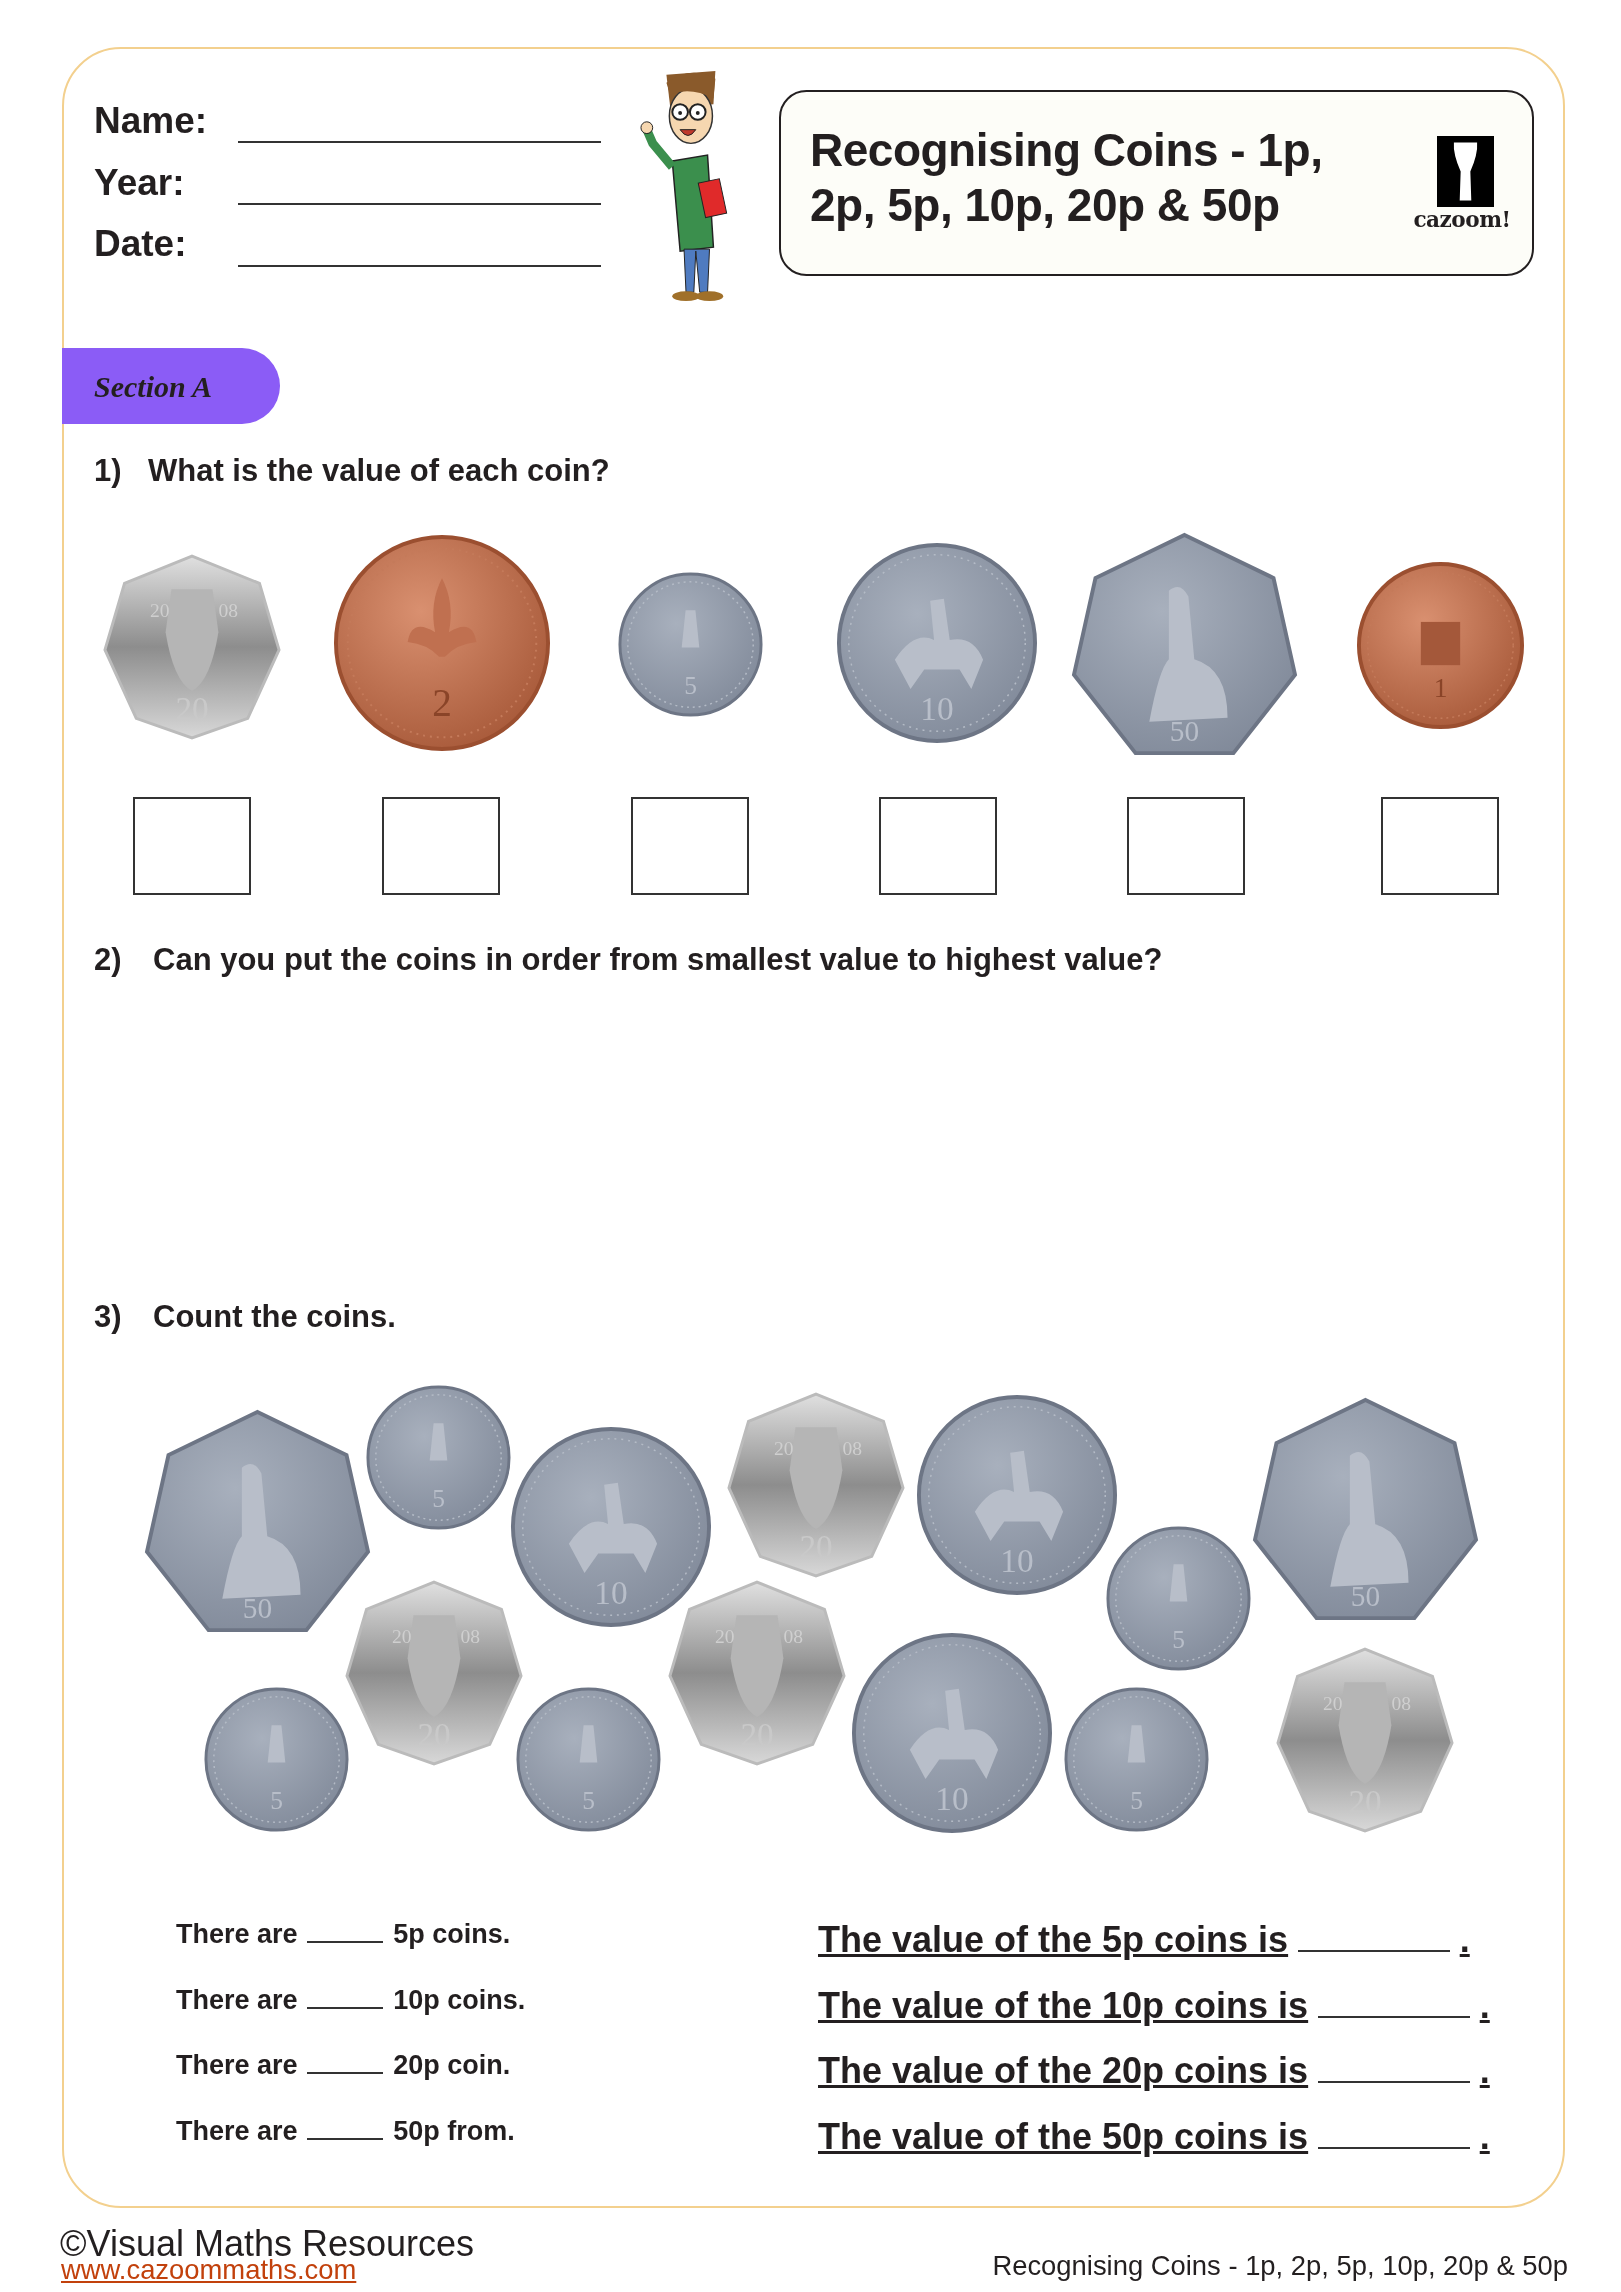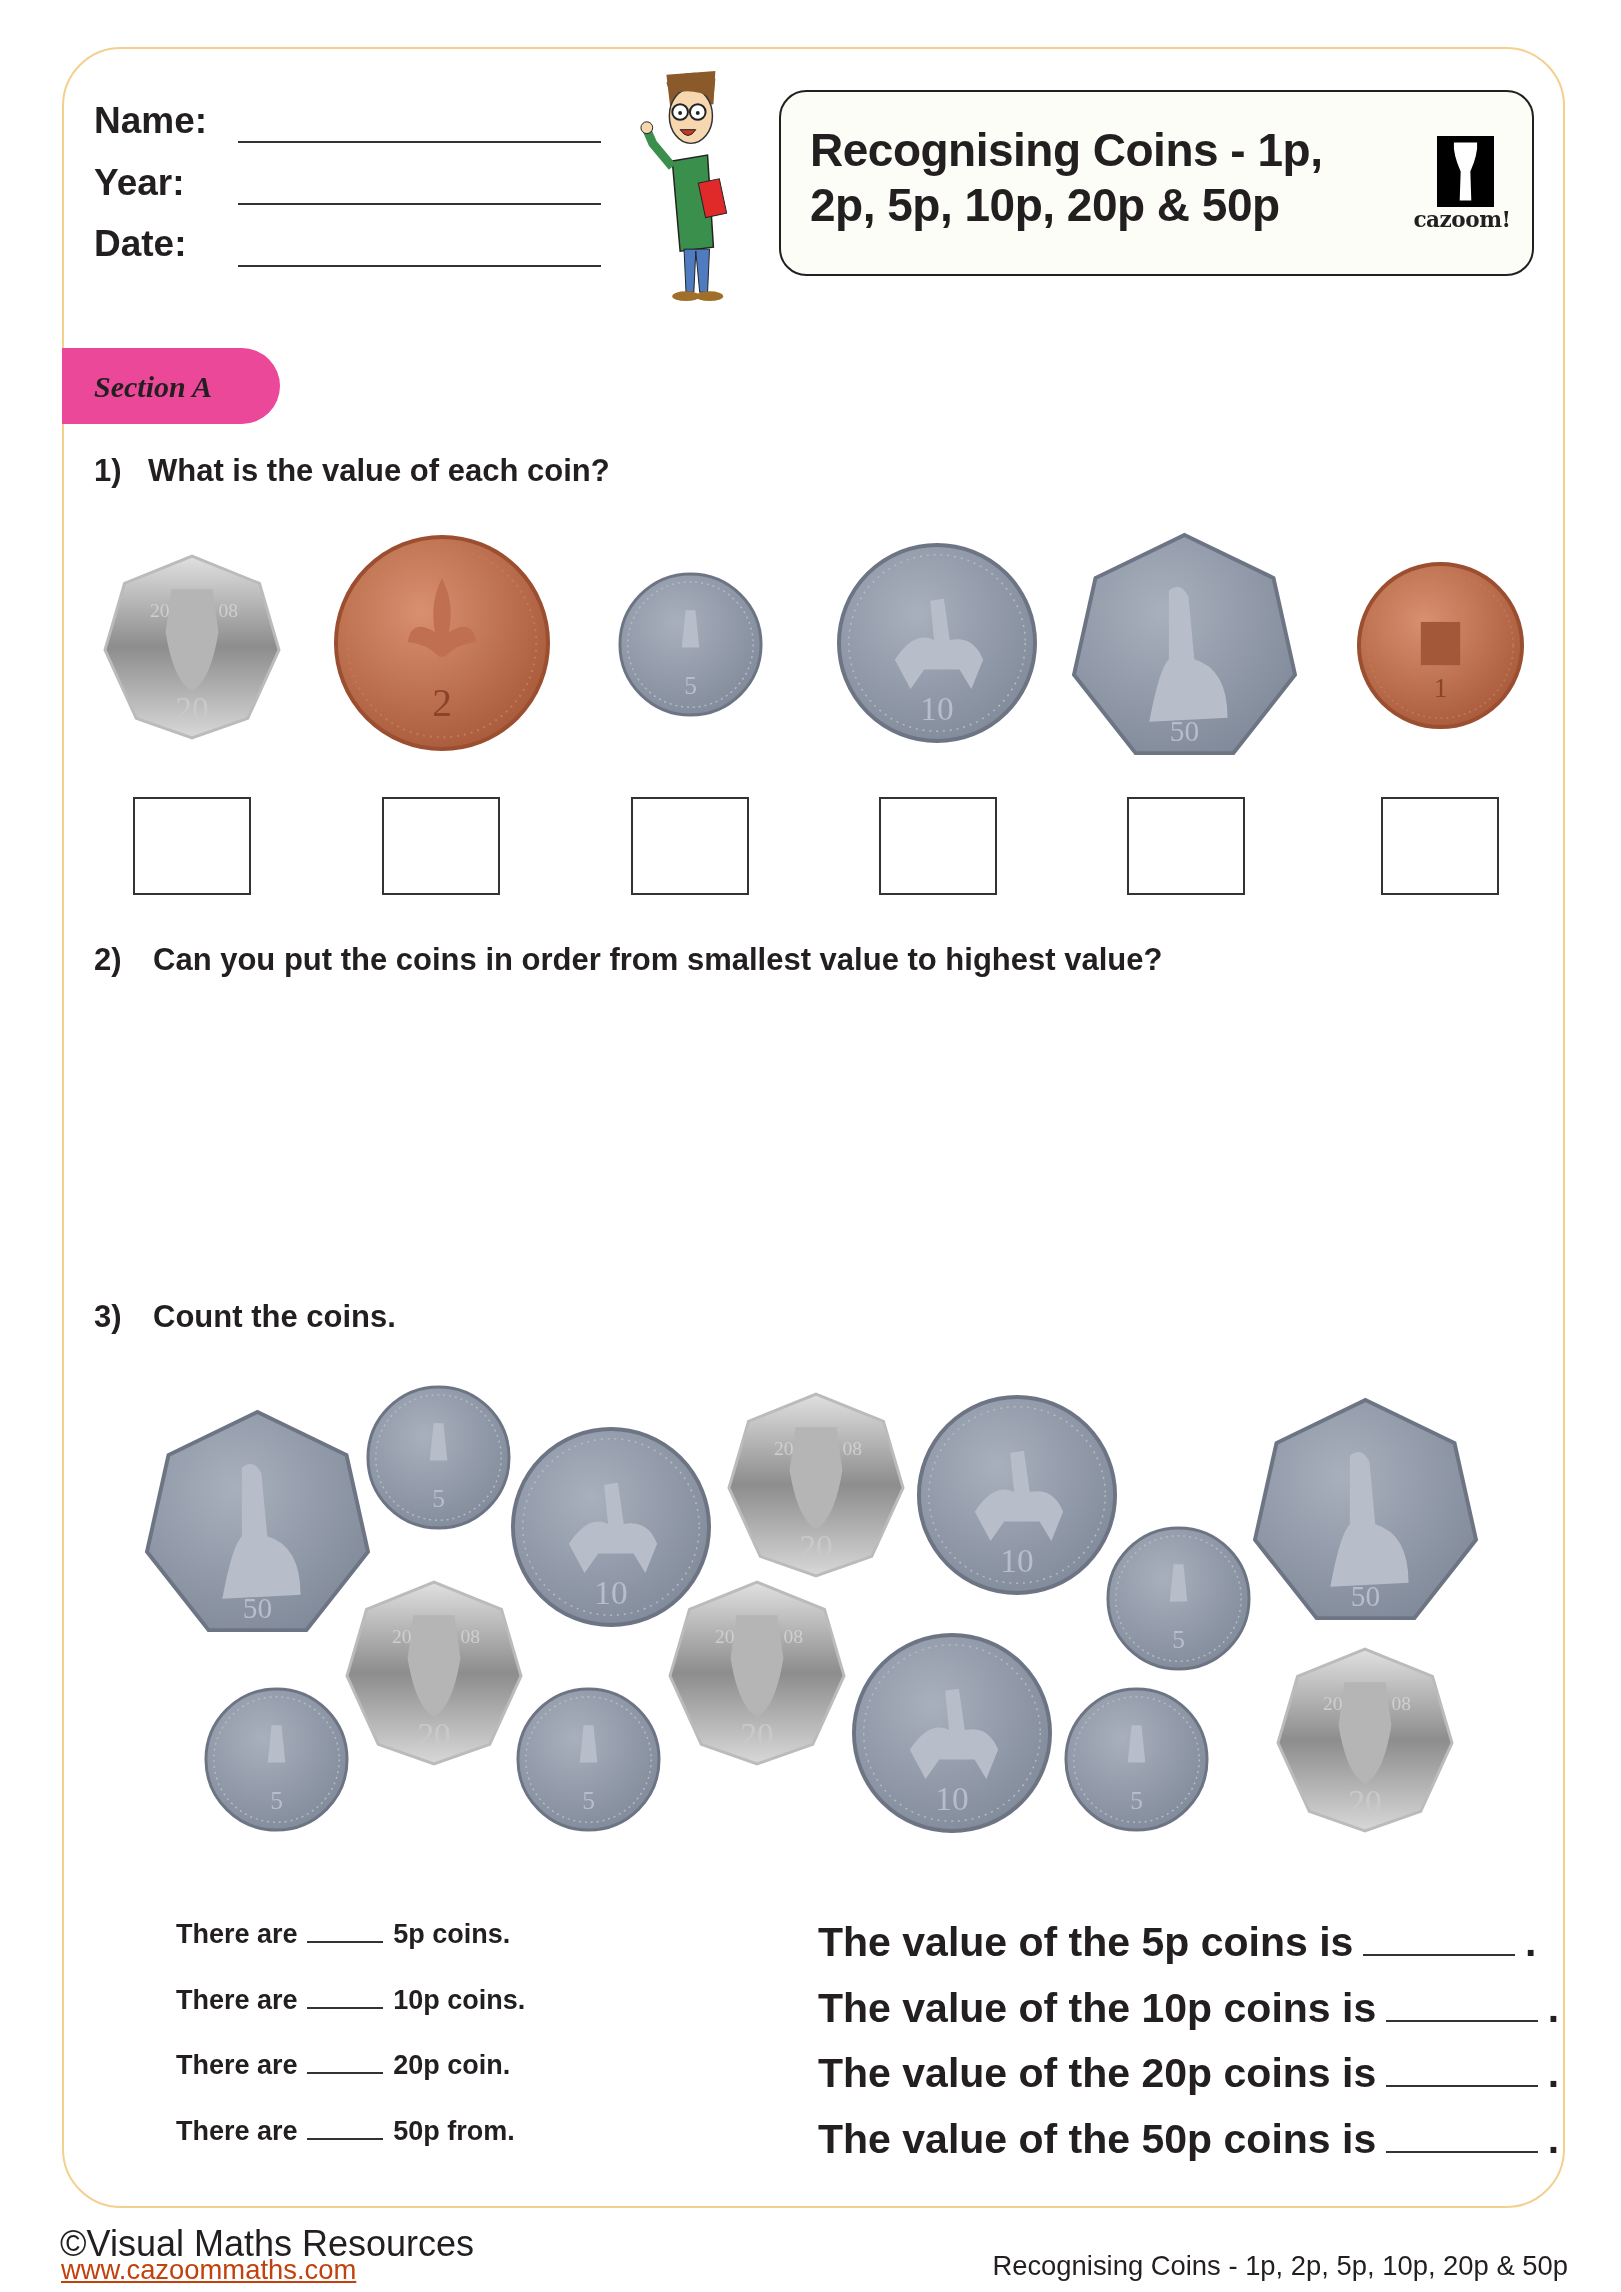--- a/index.html
+++ b/index.html
@@ -13,30 +13,30 @@
   .title-box { position:absolute; left:779px; top:90px; width:755px; height:186px;
                border:2.5px solid #231f20; border-radius:27.4px; background:#fdfdf8; box-sizing:border-box; }
   .title-text { position:absolute; left:29px; top:31px; width:549px; font-size:46px; font-weight:bold;
                 line-height:55px; letter-spacing:-0.5px; }
   .logo { position:absolute; left:627px; top:44px; width:108px; height:98px; }
   .logo-box { position:absolute; left:29px; top:0; width:57px; height:71px; background:#000; }
   .logo-drum { position:absolute; left:13.7px; top:3.9px; width:29px; height:63px; }
   .logo-text { position:absolute; left:0; top:71px; width:108px; text-align:center;
                font-family:"DejaVu Serif", serif; font-weight:bold; font-size:21.6px; letter-spacing:-0.5px; }
   .section-pill { position:absolute; left:62px; top:348px; width:218px; height:76px;
-                  background:#ec4899; border-radius:0 39px 39px 0; }
+                  background:#8b5cf6; border-radius:0 39px 39px 0; }
   .section-text { position:absolute; left:32px; top:21.6px; font-family:"Liberation Serif", serif;
                   font-style:italic; font-weight:bold; font-size:30px; }
   .q { position:absolute; left:94px; font-size:31px; font-weight:bold; }
   .q .num { display:inline-block; width:54px; }
   .coin { position:absolute; }
   .ans-box { position:absolute; top:797px; width:118px; height:98px; border:2px solid #333; box-sizing:border-box;
              background:#fff; }
   .row-left { position:absolute; left:176px; font-size:27px; font-weight:bold; white-space:nowrap; }
-  .row-right { position:absolute; left:818px; font-size:41px; font-weight:bold; white-space:nowrap; }
+  .row-right { position:absolute; left:818px; font-size:36px; font-weight:bold; white-space:nowrap;text-decoration:underline; }
   .blank { display:inline-block; border-bottom:2px solid #333; height:2px; vertical-align:baseline; margin:0 9.8px; }
   .footer-left { position:absolute; left:60px; top:2223px; font-size:36px; }
   .footer-link { position:absolute; left:61px; top:2254px; font-size:27.4px; color:#c2410c; text-decoration:underline; }
   .footer-right { position:absolute; right:53px; top:2250px; font-size:27.4px; }
 </style>
 </head>
 <body>
 
 <div class="frame"></div>
 

